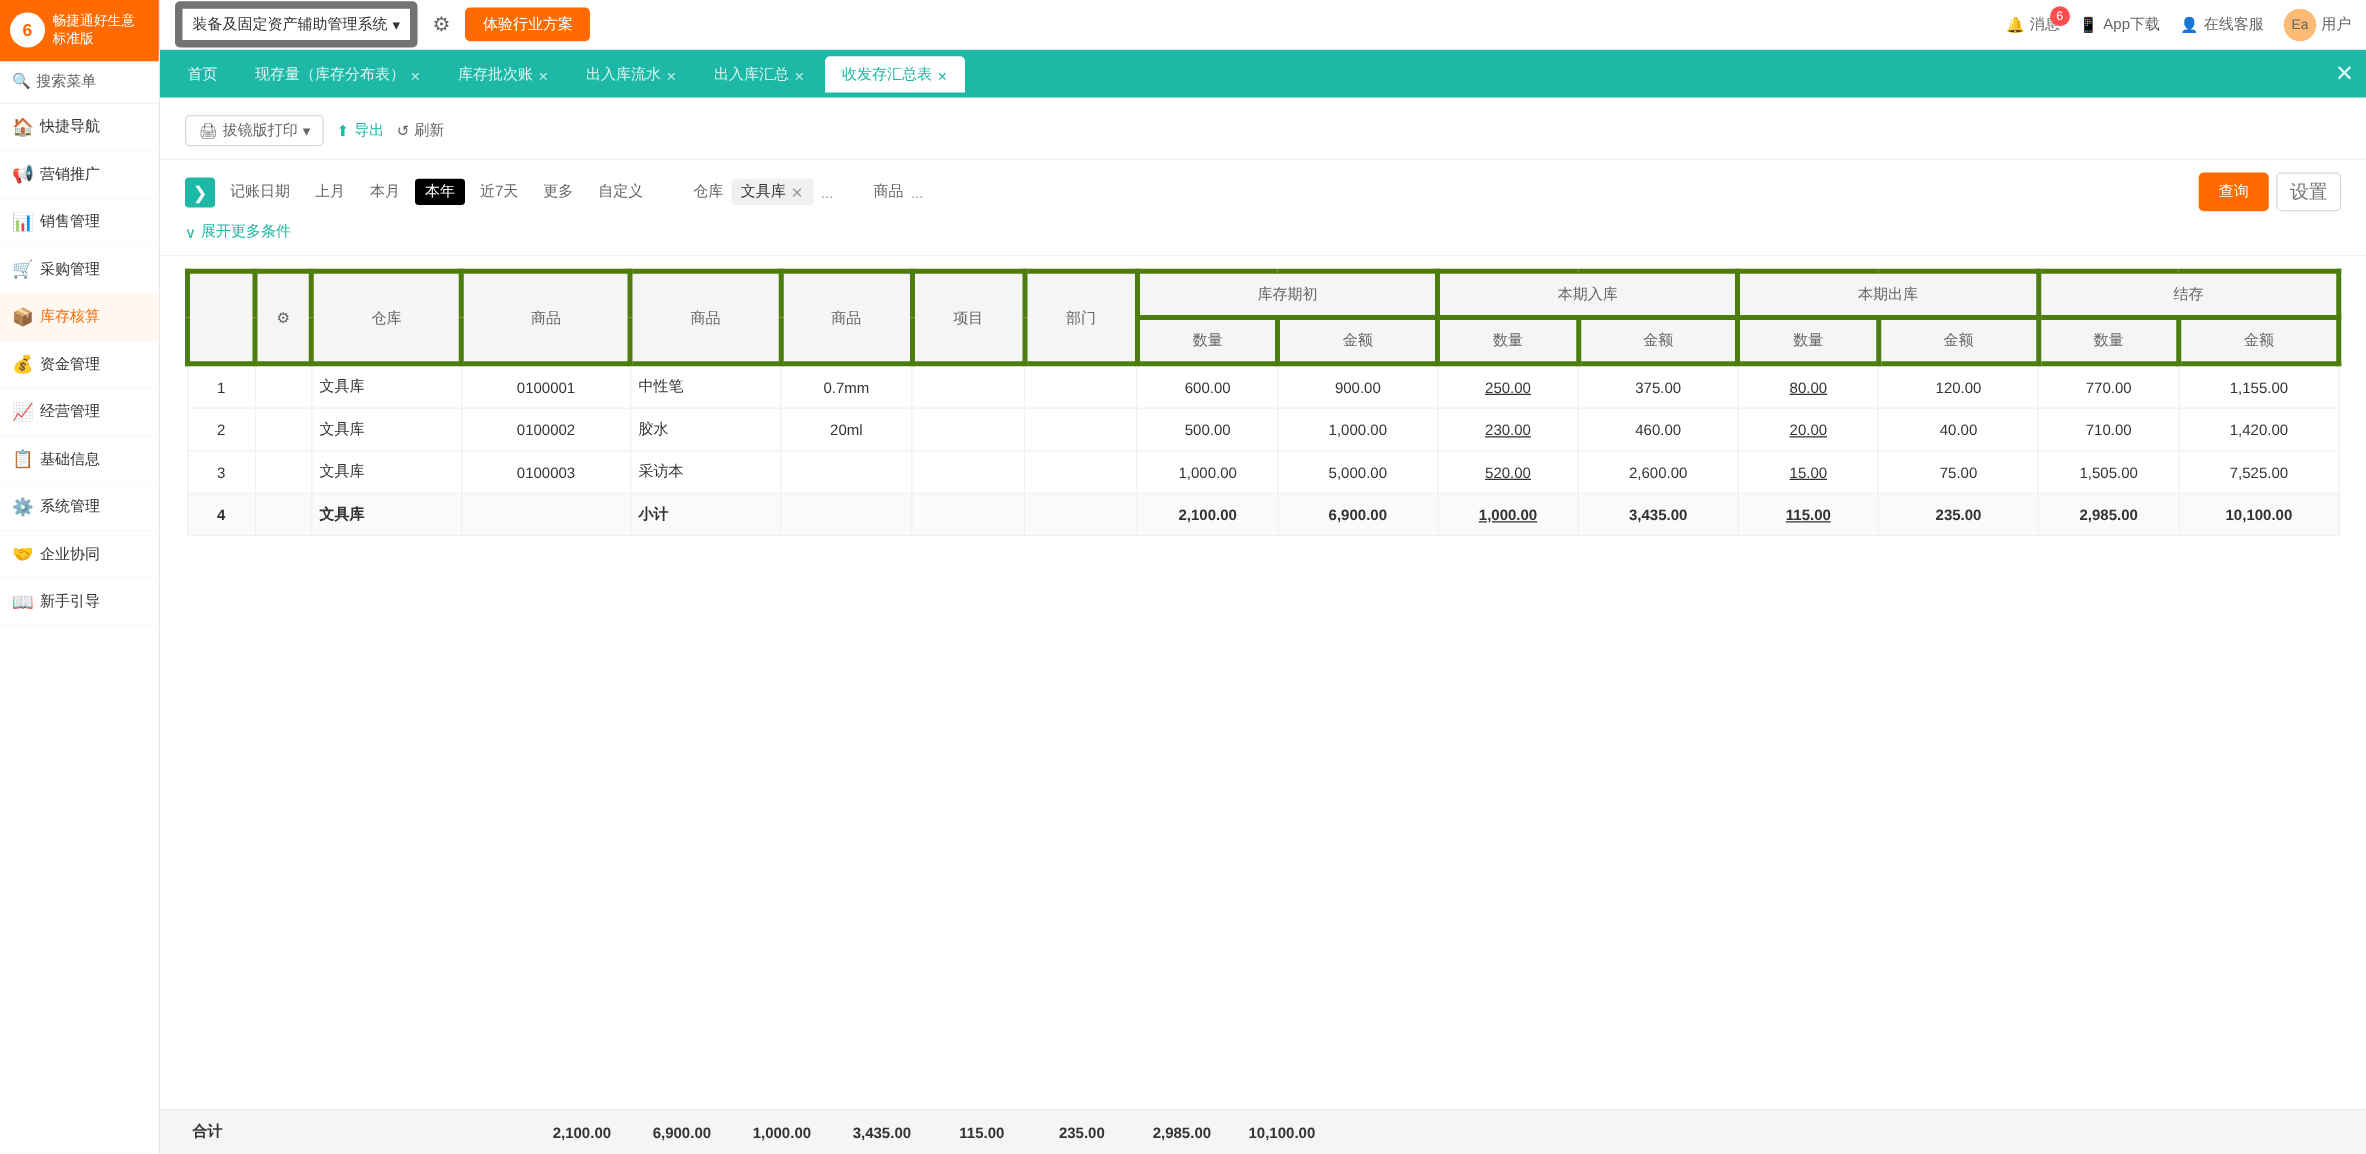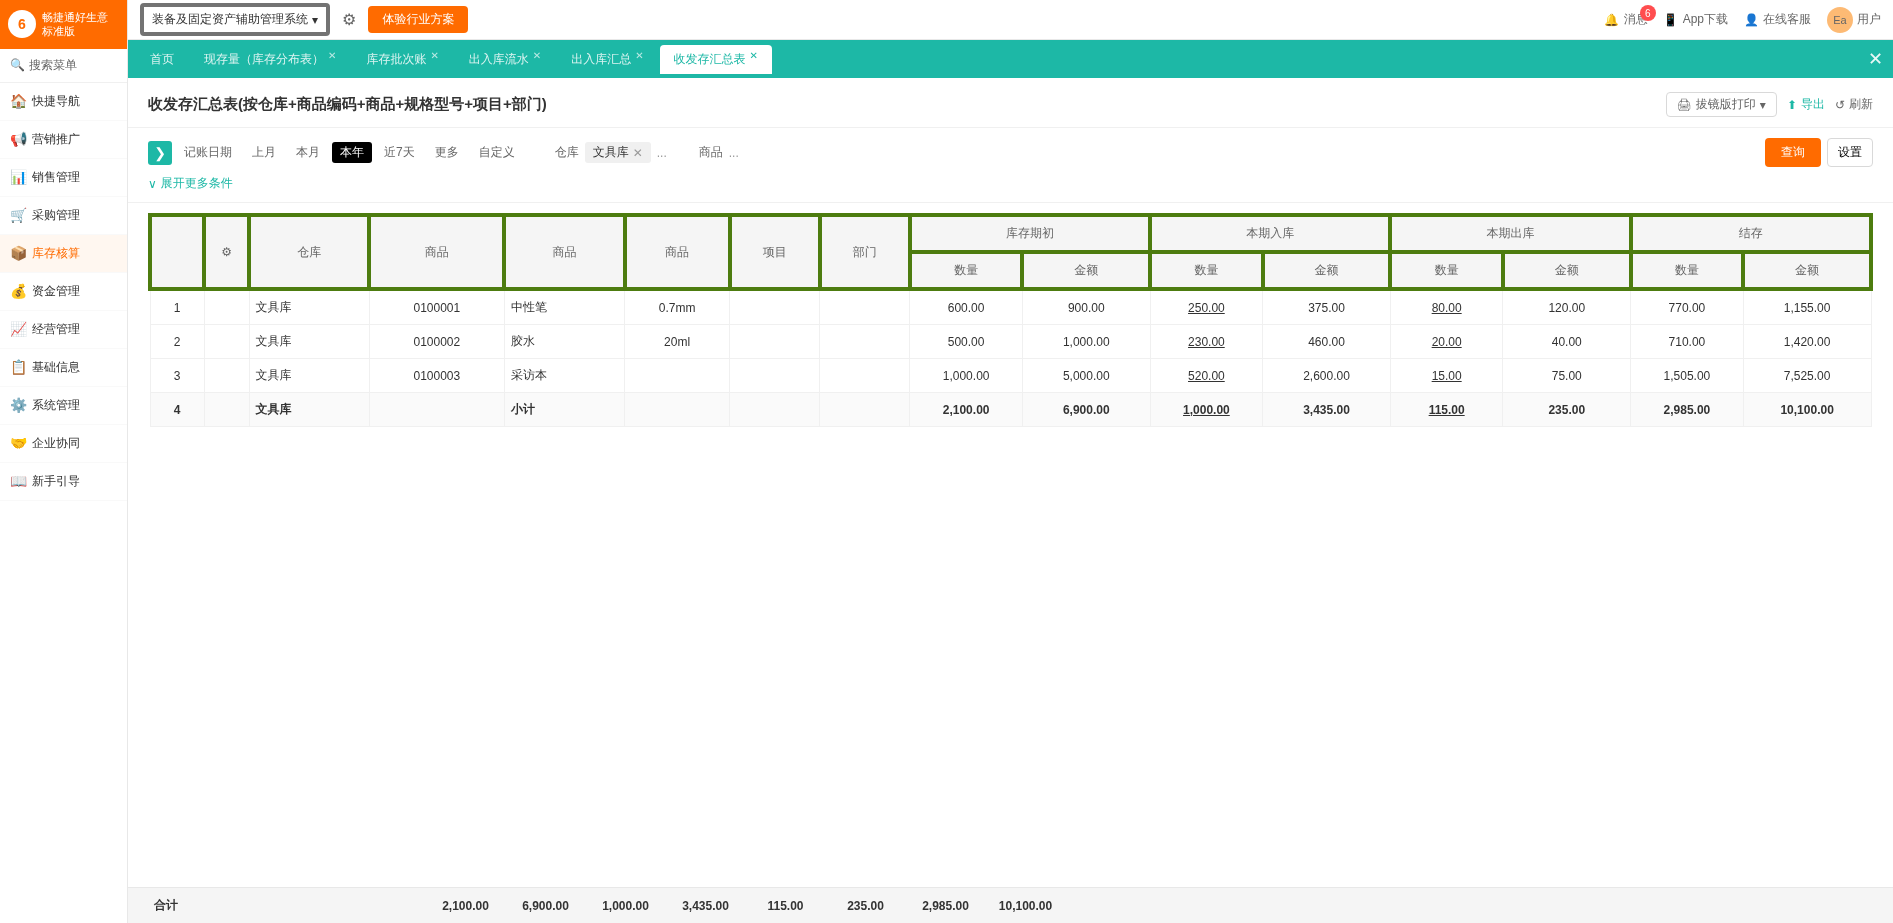--- a/index.html
+++ b/index.html
@@ -13,30 +13,30 @@
     .sidebar-search { padding: 8px 10px; display: flex; align-items: center; gap: 4px; color: #666; cursor: pointer; border-bottom: 1px solid #f0f0f0; }
     .sidebar-item { padding: 10px 10px; display: flex; align-items: center; gap: 6px; color: #333; cursor: pointer; border-bottom: 1px solid #f9f9f9; font-size: 12px; }
     .sidebar-item.active { background: #fff7f0; color: #ff6b00; }
     .sidebar-item .icon { font-size: 14px; width: 16px; text-align: center; }
 
     
     .main { flex: 1; display: flex; flex-direction: column; overflow: hidden; }
 
     
     .topbar { height: 40px; background: #fff; border-bottom: 1px solid #e8e8e8; display: flex; align-items: center; padding: 0 12px; gap: 12px; flex-shrink: 0; }
-    .topbar-system-select { display: flex; align-items: center; gap: 4px; border: 4px solid #737373; border-radius: 4px; padding: 4px 8px; cursor: pointer; font-size: 12px; color: #333; }
+    .topbar-system-select { display: flex; align-items: center; gap: 4px; border: 6px solid #737373; border-radius: 4px; padding: 4px 8px; cursor: pointer; font-size: 12px; color: #333; }
     .topbar-btn-experience { background: #ff6b00; color: #fff; border: none; border-radius: 4px; padding: 5px 14px; cursor: pointer; font-size: 12px; }
     .topbar-actions { display: flex; align-items: center; gap: 16px; margin-left: auto; }
     .topbar-action-item { display: flex; align-items: center; gap: 4px; cursor: pointer; color: #666; font-size: 12px; position: relative; }
     .notification-badge { background: #ff4d4f; color: #fff; border-radius: 50%; width: 16px; height: 16px; display: flex; align-items: center; justify-content: center; font-size: 10px; position: absolute; top: -6px; right: -8px; }
     .user-avatar { width: 26px; height: 26px; background: #fdba74; border-radius: 50%; display: flex; align-items: center; justify-content: center; font-size: 11px; color: #666; }
 
     
     .tabbar { height: 38px; background: #1db8a6; display: flex; align-items: center; padding: 0 8px; gap: 2px; flex-shrink: 0; }
-    .tab-item { padding: 6px 14px; border-radius: 4px 4px 0 0; cursor: pointer; font-size: 12px; color: rgba(255,255,255,0.85); display: flex; align-items: flex-start; gap: 4px; white-space: nowrap; }
+    .tab-item { padding: 6px 14px; border-radius: 4px 4px 0 0; cursor: pointer; font-size: 12px; color: rgba(255,255,255,0.85); display: flex; align-items: flex-end; gap: 4px; white-space: nowrap; }
     .tab-item.active { background: #fff; color: #1db8a6; }
     .tab-close { font-size: 10px; color: rgba(255,255,255,0.7); cursor: pointer; line-height: 1; }
     .tab-item.active .tab-close { color: #1db8a6; }
 
     
     .content { flex: 1; overflow-y: auto; background: #f0f2f5; padding: 0; }
     .page-container { background: #fff; margin: 0; min-height: 100%; padding: 0 0 20px; }
 
     
     .page-header { padding: 14px 20px 10px; border-bottom: 1px solid #f0f0f0; display: flex; align-items: center; justify-content: space-between; }
@@ -52,21 +52,21 @@
     .filter-label { color: #666; font-size: 12px; white-space: nowrap; }
     .filter-date-btns { display: flex; align-items: center; gap: 4px; }
     .filter-date-btn { padding: 2px 8px; border-radius: 3px; cursor: pointer; font-size: 12px; color: #666; }
     .filter-date-btn.active { background: #000000; color: #fff; border-radius: 3px; }
     .filter-warehouse { display: flex; align-items: center; gap: 6px; margin-left: 20px; }
     .filter-tag { background: #f0f0f0; border-radius: 3px; padding: 2px 8px; font-size: 12px; display: flex; align-items: center; gap: 4px; }
     .filter-tag-close { cursor: pointer; color: #999; }
     .filter-product { display: flex; align-items: center; gap: 6px; margin-left: 20px; }
     .filter-ellipsis { color: #999; cursor: pointer; font-size: 12px; }
     .btn-query { background: #ff6b00; color: #fff; border: none; border-radius: 4px; padding: 5px 16px; cursor: pointer; font-size: 12px; }
-    .btn-settings { background: #fff; color: #000000; border: 1px solid #d9d9d9; border-radius: 4px; padding: 5px 10px; cursor: pointer; font-size: 12px; }
+    .btn-settings { background: #fff; color: #737373; border: 1px solid #d9d9d9; border-radius: 4px; padding: 5px 10px; cursor: pointer; font-size: 15px; }
     .expand-more { display: flex; align-items: center; gap: 4px; color: #1db8a6; cursor: pointer; font-size: 12px; margin-top: 8px; }
 
     
     .table-wrapper { padding: 10px 20px 0; overflow-x: auto; }
     table { width: 100%; border-collapse: collapse; font-size: 12px; }
     thead tr { background: #f5f5f5; }
     thead th { padding: 8px 6px; text-align: center; color: #666; font-weight: 500; border: 4px solid #4d7c0f; white-space: nowrap; }
     tbody tr { border-bottom: 1px solid #f0f0f0; }
     tbody td { padding: 8px 6px; text-align: center; border: 1px solid #f0f0f0; color: #333; }
     .td-left { text-align: left; }
@@ -201,21 +201,20 @@
       <span>收发存汇总表</span>
       <span class="tab-close">✕</span>
     </div>
     <span style="position:absolute;right:10px;top:50%;transform:translateY(-50%);color:rgba(255,255,255,0.9);cursor:pointer;font-size:18px;">✕</span>
   </div>
 
   <div class="content">
     <div class="page-container">
 
       <div class="page-header">
-        <h2 class="page-title">收发存汇总表(按仓库+商品编码+商品+规格型号+项目+部门)</h2>
         <div class="page-header-actions">
           <div class="btn-print">
             <span>🖨</span>
             <span>拔镜版打印</span>
             <span>▾</span>
           </div>
           <div class="btn-export">
             <span>⬆</span>
             <span>导出</span>
           </div>

